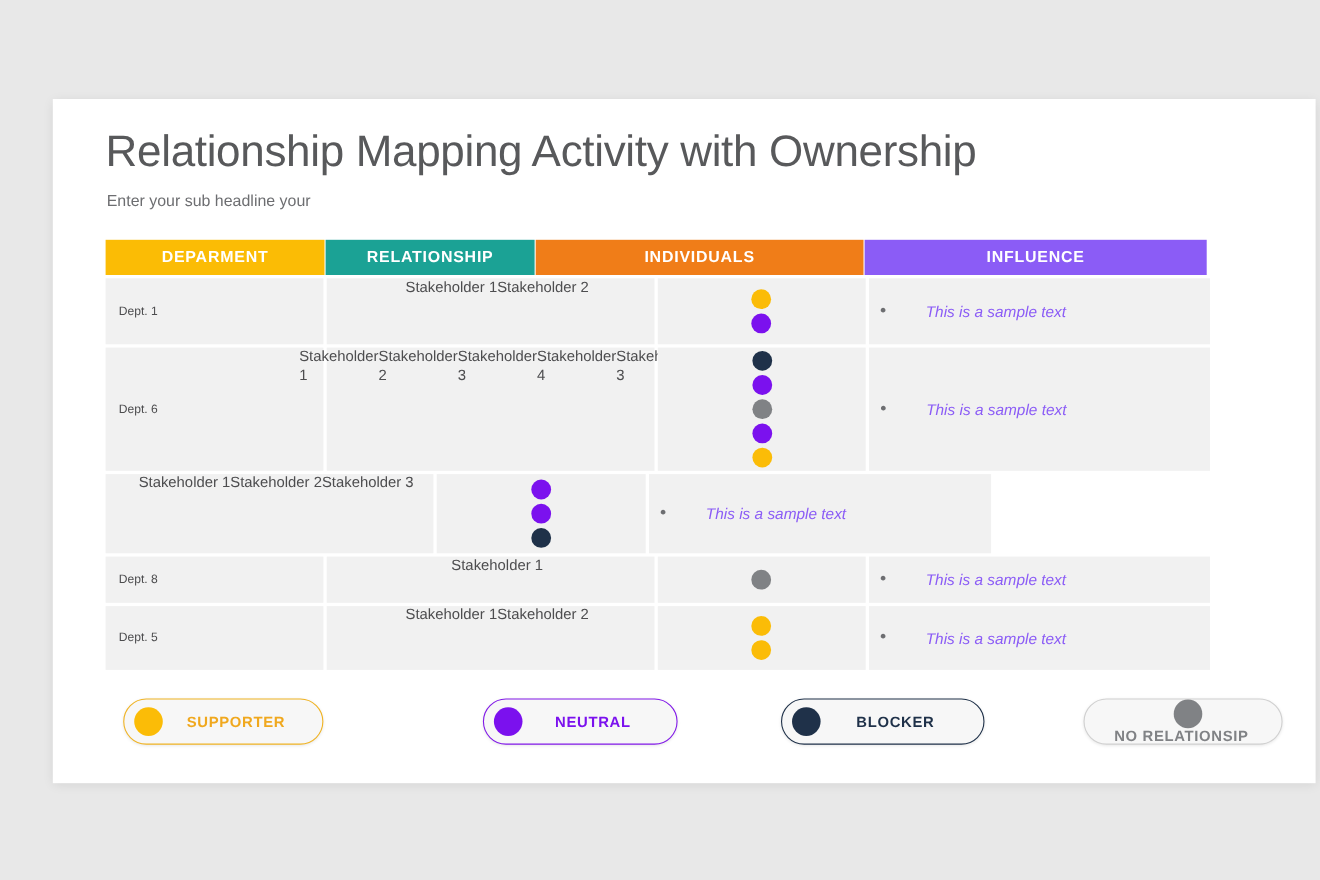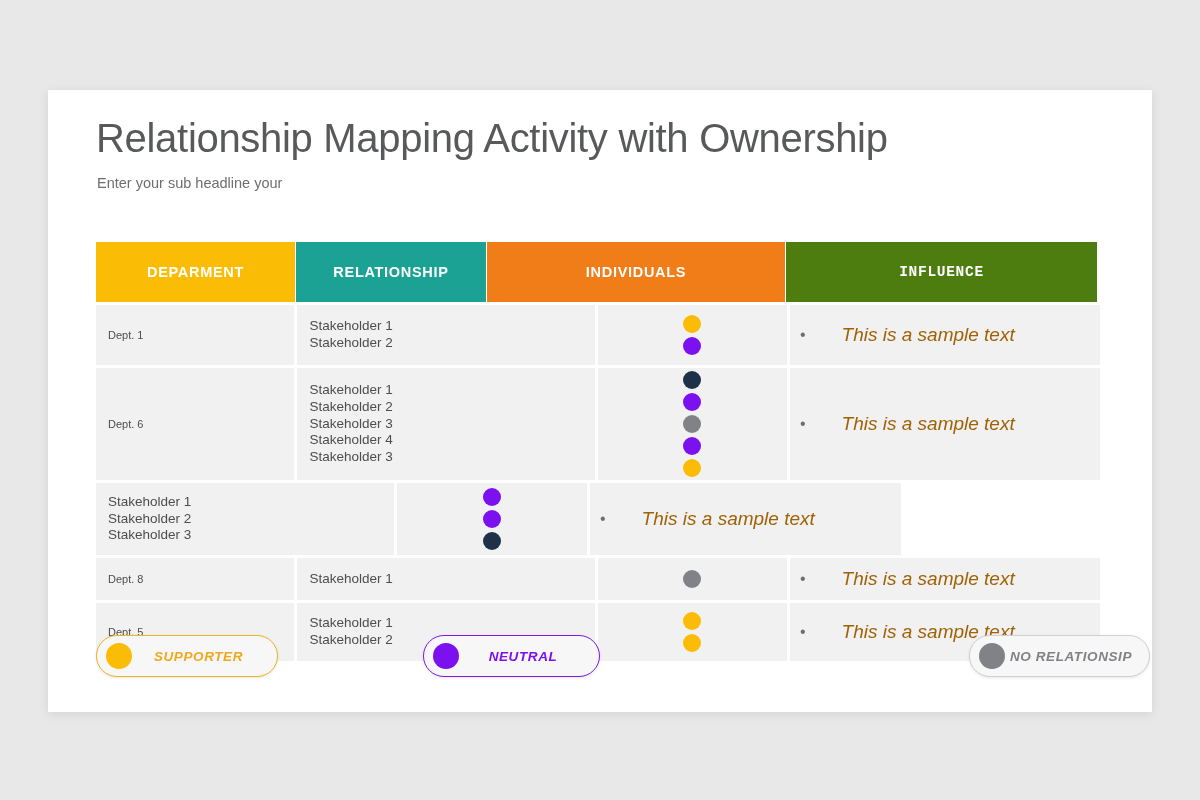--- a/index.html
+++ b/index.html
@@ -16,20 +16,21 @@
   }
 
   #slide-card {
     position: absolute;
     left: 48px;
     top: 90px;
     width: 1104px;
     height: 622px;
     background: #ffffff;
     box-shadow: 0 2px 10px rgba(0,0,0,0.09);
+    padding-left: 44px;
   }
 
   
   #page-title {
     position: absolute;
     left: 48px;
     top: 26px;
     font-size: 40px;
     font-weight: 400;
     color: #58595b;
@@ -50,36 +51,35 @@
   #relationship-table {
     position: absolute;
     left: 48px;
     top: 128px;
     width: 1004px;
   }
 
   .table-header {
     display: flex;
     gap: 1px;
-    height: 60px;
-    margin-top: 24px;
+    height: 32px;
   }
   .th {
     display: flex;
     align-items: center;
     justify-content: center;
     color: #ffffff;
     font-size: 14.5px;
     font-weight: bold;
     letter-spacing: 0.7px;
   }
   .th-department   { width: 199px; background: #fbbc05; }
   .th-individuals  { width: 298px; background: #f07d18; }
   .th-relationship { width: 190px; background: #1ba295; }
-  .th-influence    { width: 311px; background: #4d7c0f; font-family: Liberation Mono, monospace; }
+  .th-influence    { width: 311px; background: #8b5cf6; }
 
   .table-row {
     display: flex;
     gap: 3px;
     margin-top: 3px;
   }
   .cell {
     background: #f1f1f1;
     display: flex;
     align-items: center;
@@ -87,21 +87,21 @@
   }
   .cell-department {
     width: 199px;
     padding-left: 12px;
     font-size: 11px;
     color: #4d4d4f;
   }
   .cell-individuals {
     width: 298px;
     padding-left: 12px;
-    flex-direction: column;
+    flex-direction: row;
     justify-content: center;
     align-items: flex-start;
   }
   .stakeholder-line {
     font-size: 13.5px;
     color: #4d4d4f;
     line-height: 16.7px;
   }
   .cell-relationship {
     width: 190px;
@@ -121,40 +121,39 @@
     padding-left: 10px;
     align-items: center;
   }
   .influence-bullet {
     font-size: 16px;
     color: #6d6e71;
     line-height: 1;
     margin-right: 36px;
   }
   .influence-text {
-    font-size: 19px;
+    font-size: 14px;
     font-style: italic;
-    color: #a16207;
+    color: #8b5cf6;
   }
 
   
   .row-h-72  .cell { height: 60px; }
   .row-h-118 .cell { height: 112px; }
   .row-h-78  .cell { height: 72px; }
   .row-h-48  .cell { height: 42px; }
   .row-h-62  .cell { height: 58px; }
 
   
   #legend {
     position: absolute;
-    left: 48px;
+    left: 64px;
     top: 545px;
     width: 1014px;
     height: 46px;
-    font-style: italic;
   }
   .legend-pill {
     position: absolute;
     top: 0;
     height: 42px;
     border-radius: 21px;
     background: #f7f7f7;
     border: 1.6px solid #cfcfcf;
     display: flex;
     align-items: center;
@@ -173,21 +172,21 @@
     text-align: center;
     font-size: 13.5px;
     font-weight: bold;
     letter-spacing: 0.6px;
     padding-right: 12px;
   }
 
   #legend-supporter      { left: 0px;   width: 182px; }
   #legend-neutral        { left: 327px; width: 177px; }
   #legend-blocker        { left: 598px; width: 185px; }
-  #legend-no-relationship{ left: 873px; width: 181px; }
+  #legend-no-relationship{ left: 873px; width: 181px; flex-direction: column; }
 </style>
 </head>
 <body>
 
 <div id="slide-card">
 
   <div id="page-title">Relationship Mapping Activity with Ownership</div>
   <div id="page-subtitle">Enter your sub headline your</div>
 
   <div id="relationship-table">
@@ -285,18 +284,22 @@
 
   <div id="legend">
       <div class="legend-pill" id="legend-supporter" style="border-color: rgb(240, 179, 35);">
         <span class="legend-dot" style="background: rgb(251, 188, 7);"></span>
         <span class="legend-label" style="color: rgb(240, 168, 30);">SUPPORTER</span>
       </div>
       <div class="legend-pill" id="legend-neutral" style="border-color: rgb(129, 24, 232);">
         <span class="legend-dot" style="background: rgb(123, 17, 238);"></span>
         <span class="legend-label" style="color: rgb(123, 17, 238);">NEUTRAL</span>
       </div>
+      <div class="legend-pill" id="legend-blocker" style="border-color: rgb(31, 49, 73);">
+        <span class="legend-dot" style="background: rgb(31, 49, 73);"></span>
+        <span class="legend-label" style="color: rgb(31, 49, 73);">BLOCKER</span>
+      </div>
       <div class="legend-pill" id="legend-no-relationship" style="border-color: rgb(208, 208, 208);">
         <span class="legend-dot" style="background: rgb(128, 130, 133);"></span>
         <span class="legend-label" style="color: rgb(128, 130, 133);">NO RELATIONSIP</span>
       </div>
     </div>
 </div>
 
 </body></html>

